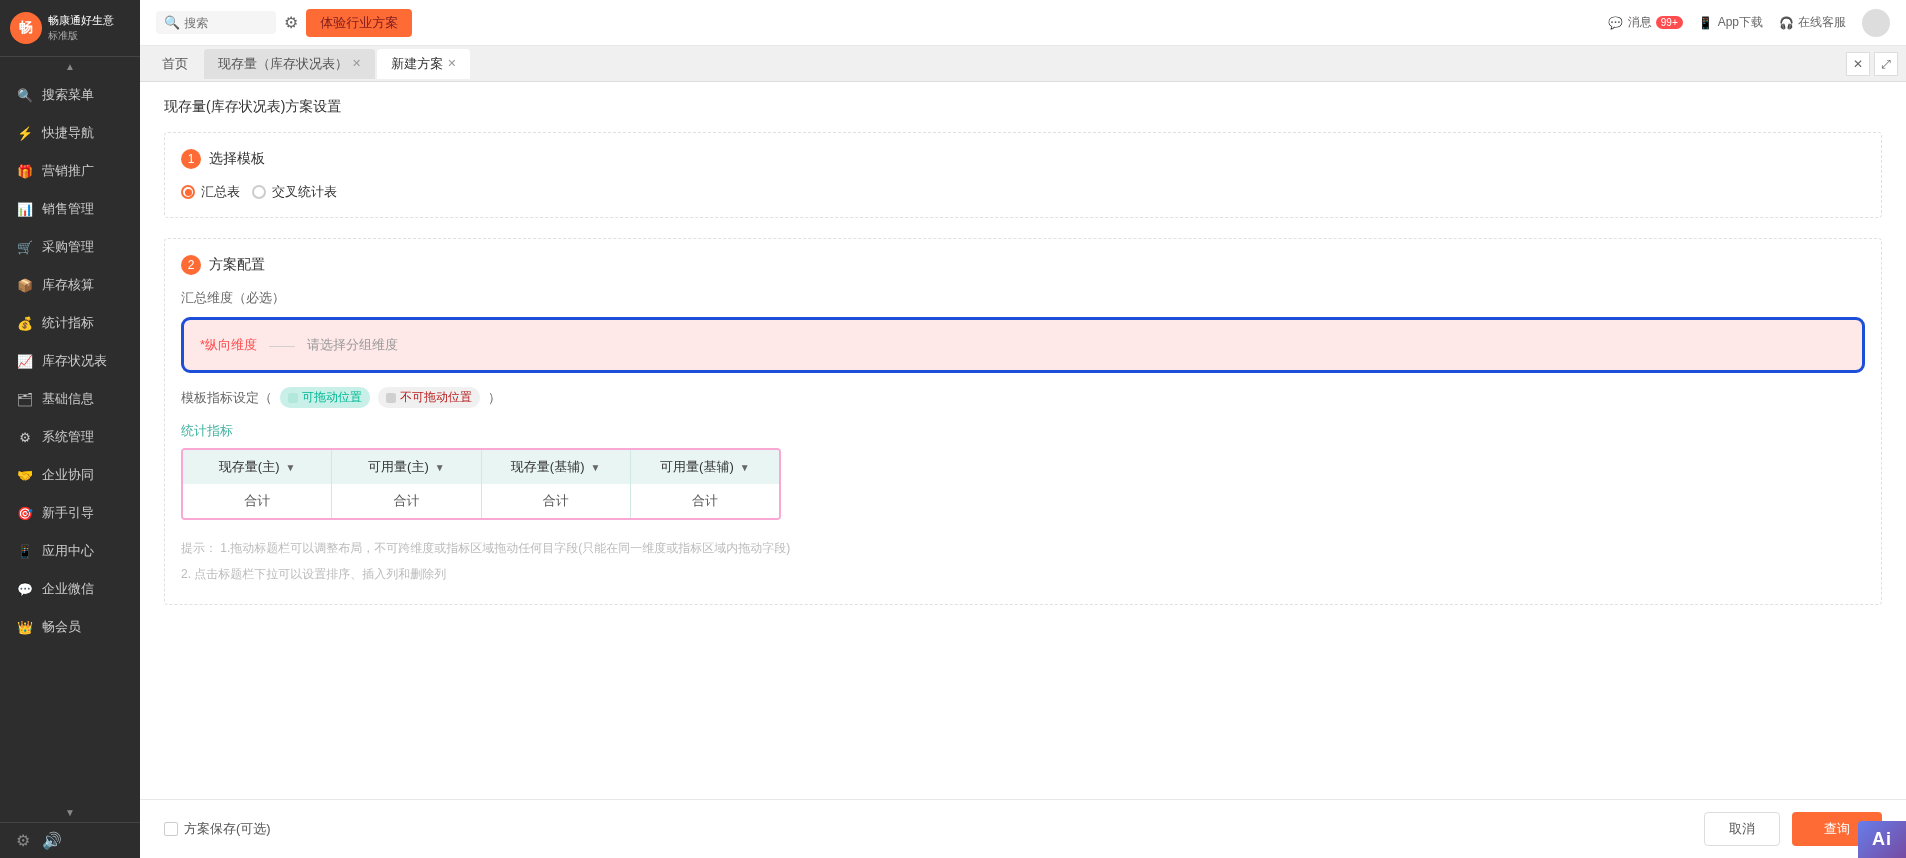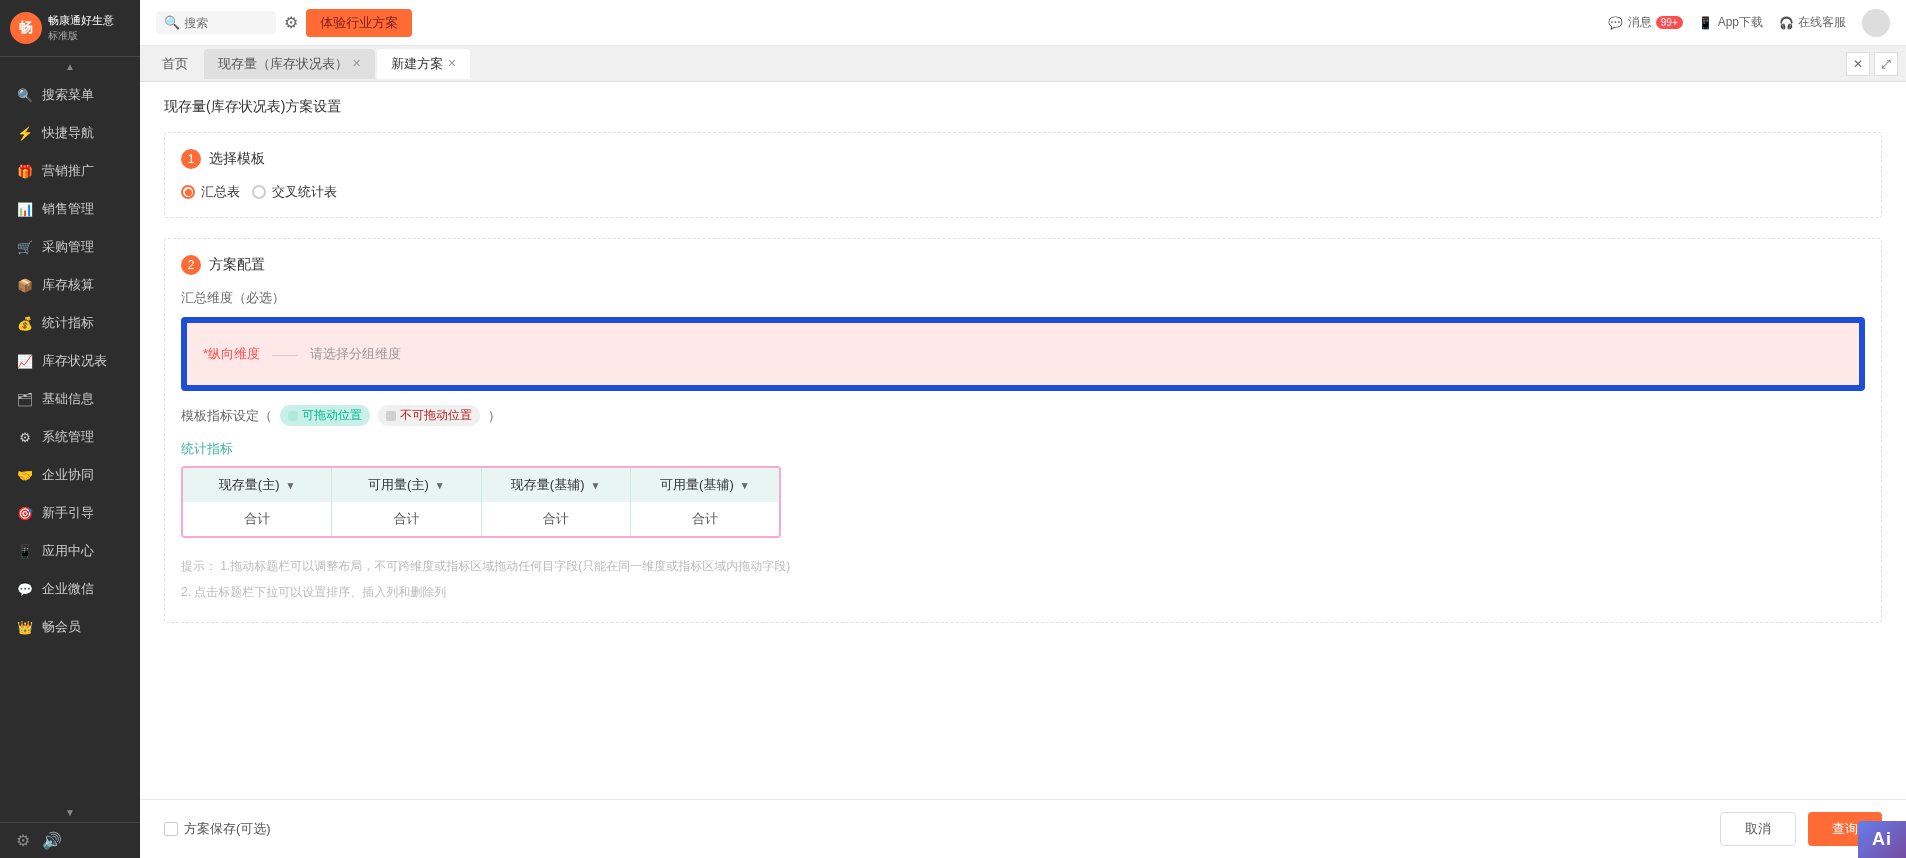--- a/index.html
+++ b/index.html
@@ -201,23 +201,23 @@
       width: 7px;
       height: 7px;
       background: #ff6b35;
       border-radius: 50%;
     }
 
     
     .sub-label { font-size: 13px; color: #666; margin-bottom: 10px; }
     .dimension-area {
       background: #ffe8e8;
-      border: 6px solid #1d4ed8;
-      border-radius: 4px;
-      padding: 22px 16px;
+      border: 3px solid #1d4ed8;
+      border-radius: 9px;
+      padding: 16px 16px;
       margin-bottom: 14px;
     }
     .dimension-row { display: flex; align-items: center; gap: 12px; }
     .dimension-label { color: #ff4d4f; font-size: 13px; }
     .dimension-divider { color: #ccc; }
     .dimension-placeholder { color: #999; font-size: 13px; }
 
     
     .indicator-settings { margin-bottom: 14px; }
     .indicator-label { font-size: 13px; color: #666; display: flex; align-items: center; gap: 8px; margin-bottom: 10px; }
@@ -311,21 +311,21 @@
     .btn-cancel {
       padding: 7px 24px;
       border: 1px solid #ddd;
       border-radius: 4px;
       background: #fff;
       color: #555;
       font-size: 13px;
       cursor: pointer;
     }
     .btn-query {
-      padding: 7px 24px;
+      padding: 7px 32px;
       border: none;
       border-radius: 4px;
       background: #ff6b35;
       color: white;
       font-size: 13px;
       cursor: pointer;
     }
     .panel-ctrl-btn {
       width: 24px;
       height: 24px;

